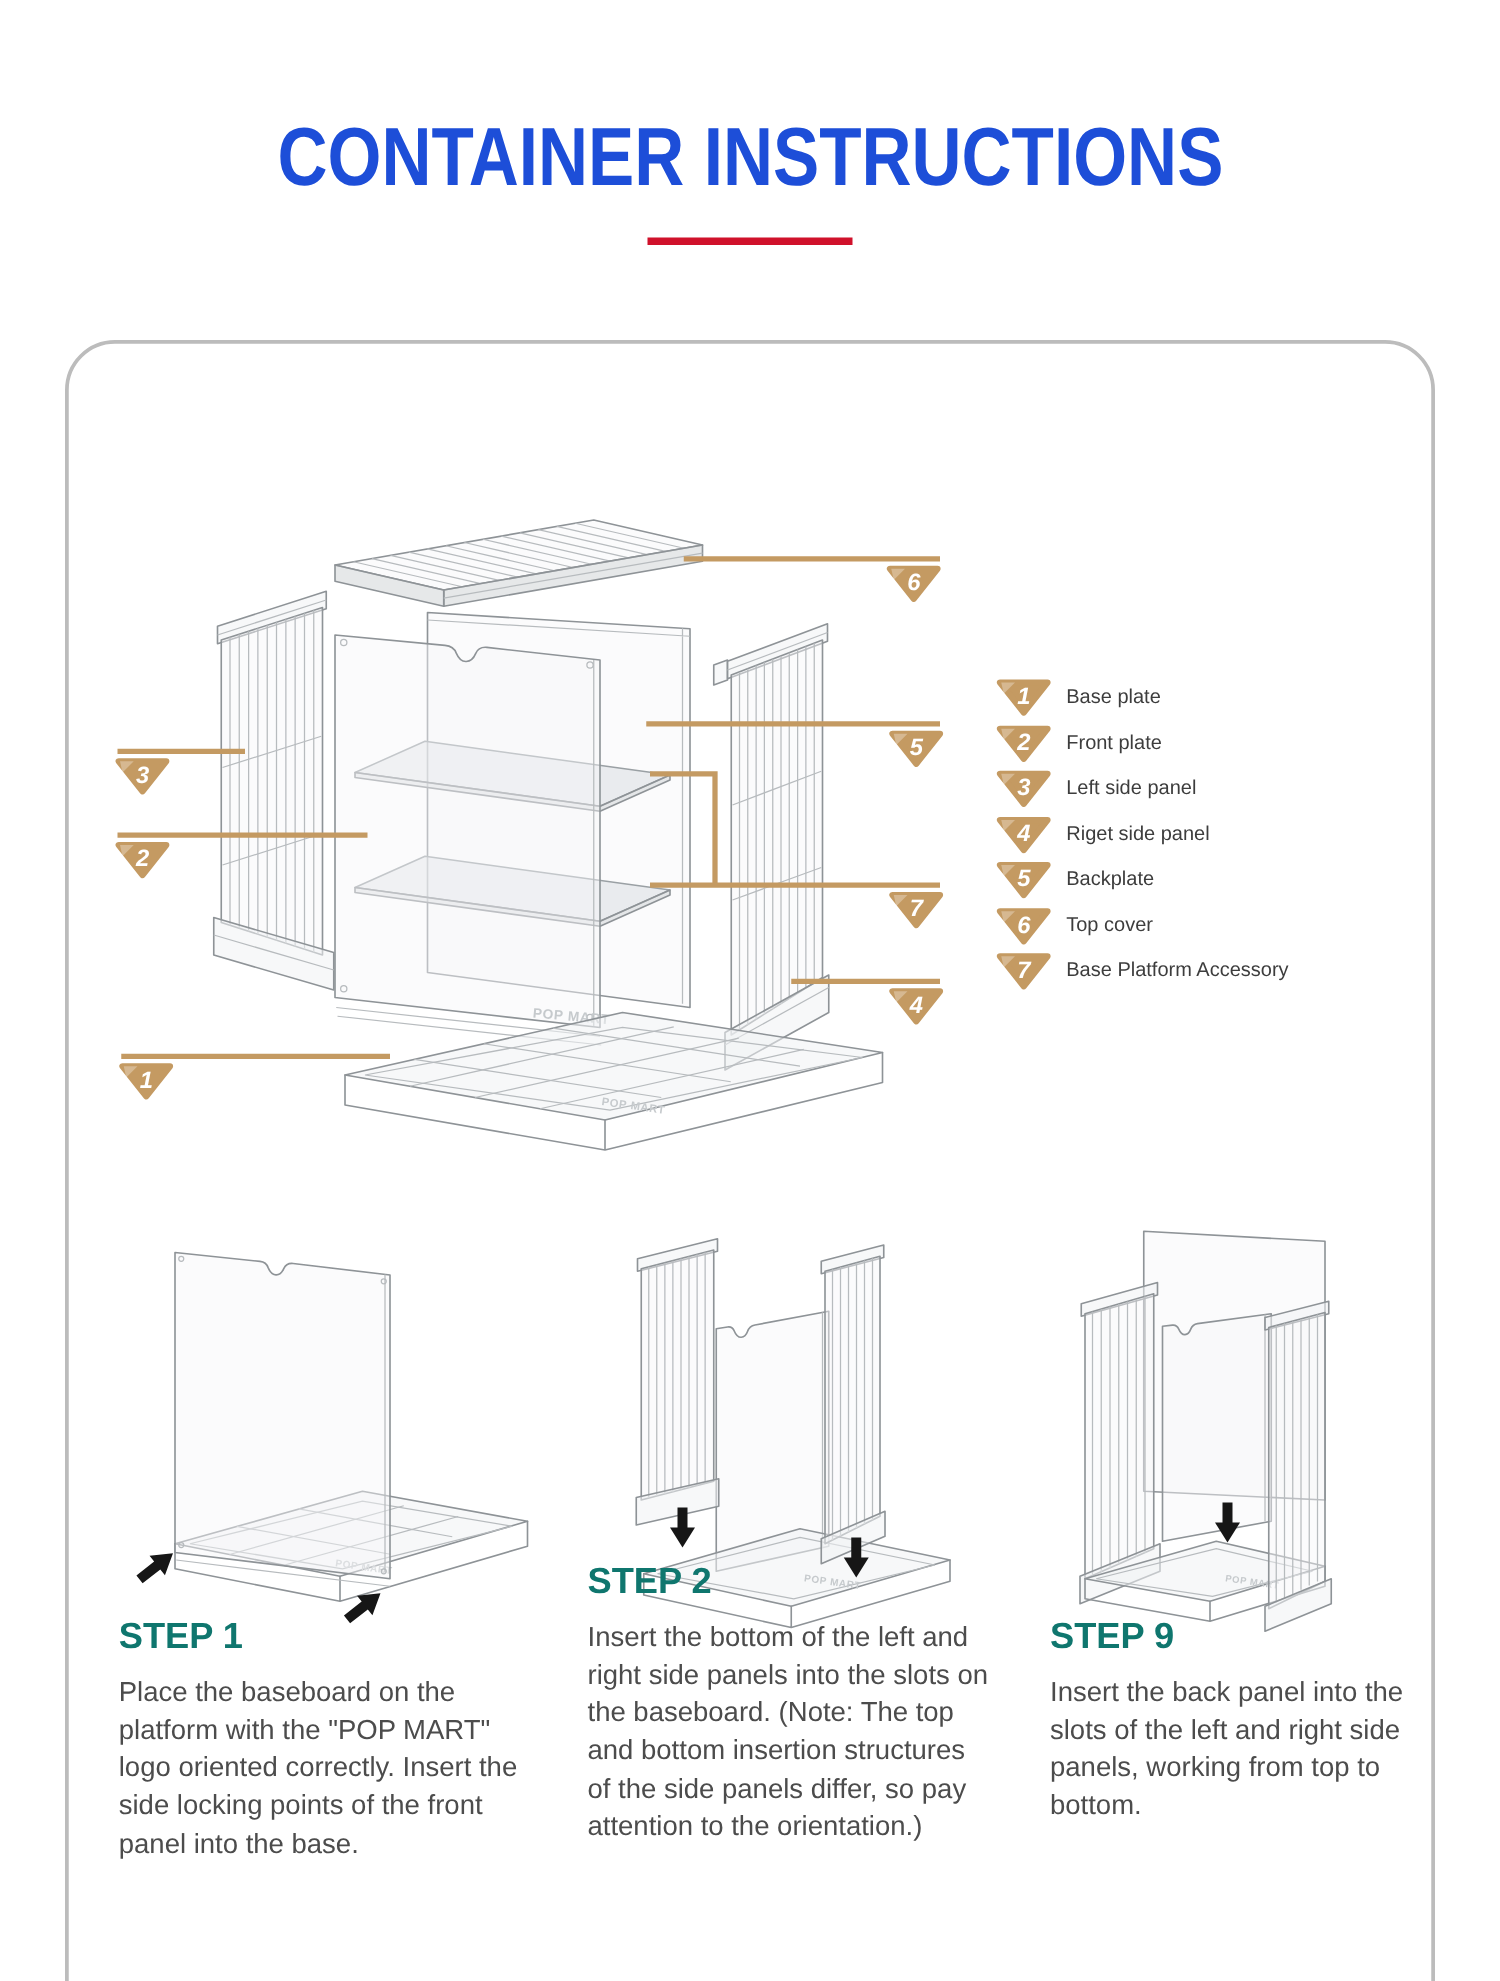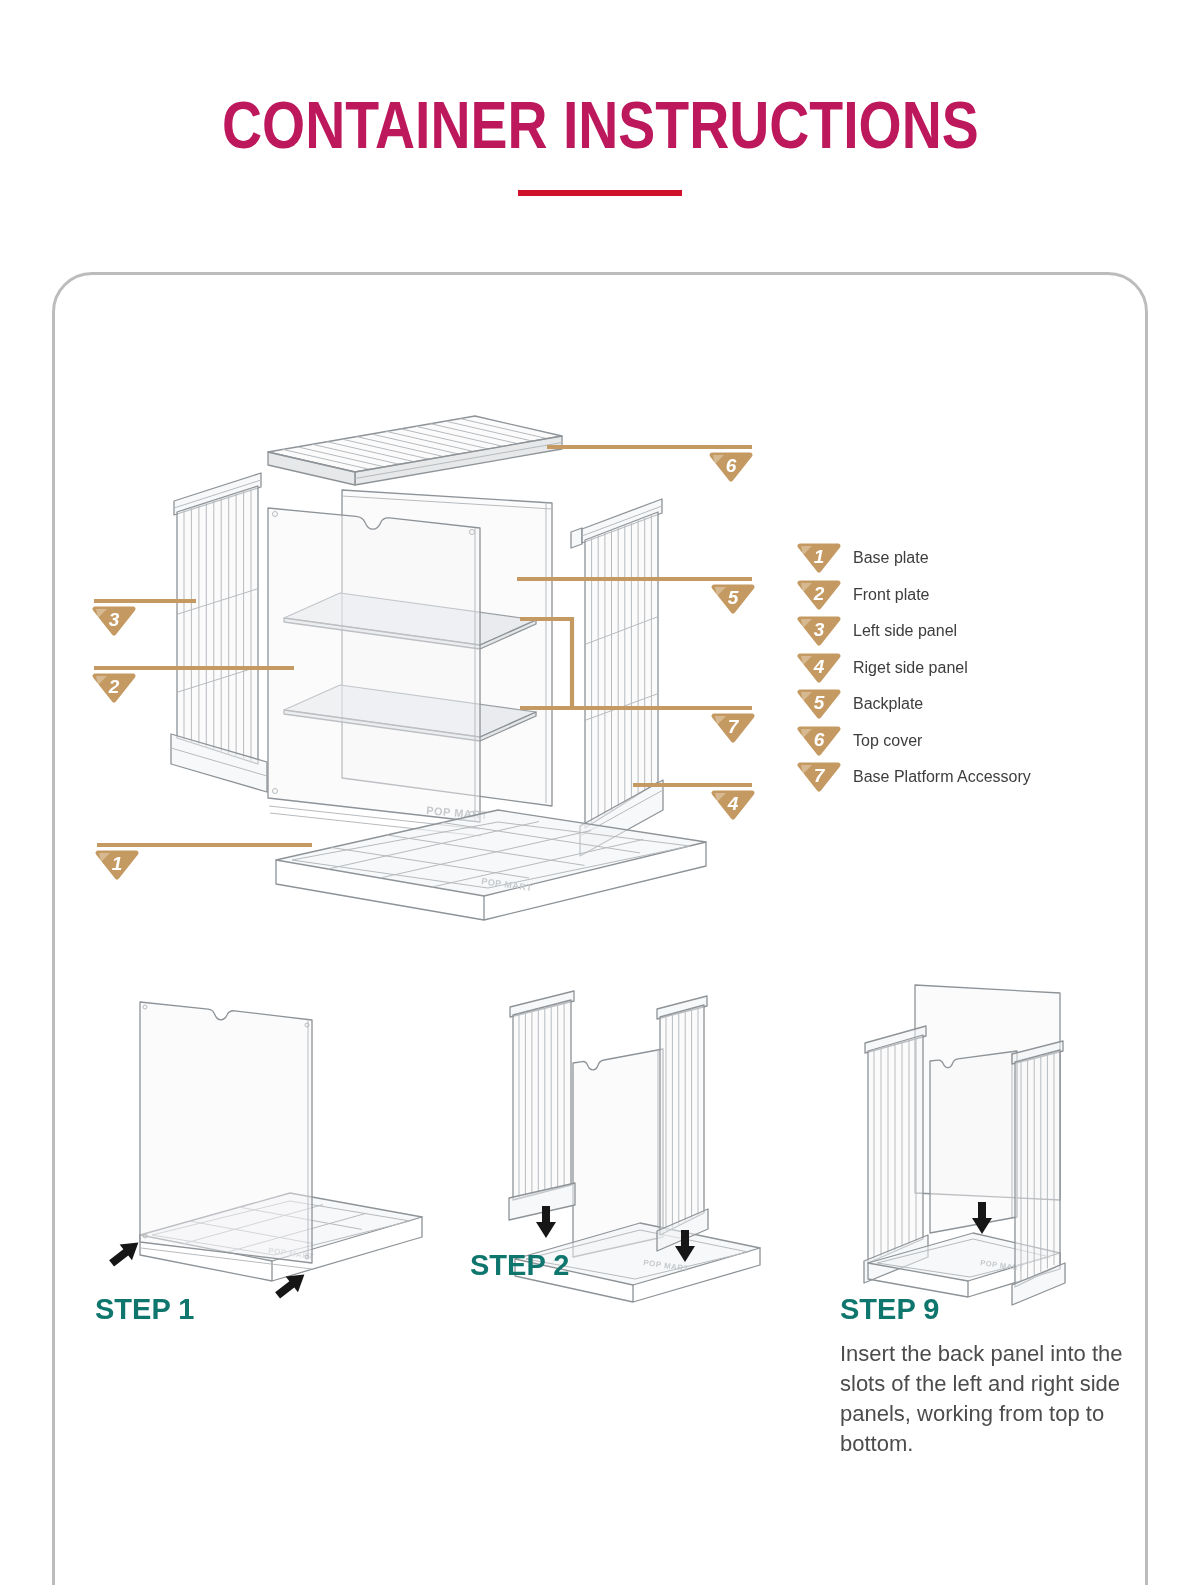--- a/index.html
+++ b/index.html
@@ -2,21 +2,21 @@
 <html><head>
 <meta charset="utf-8">
 <style>
   html,body { margin:0; padding:0; background:#ffffff; }
   .page {
     position:relative; width:1200px; height:1585px; margin:0 auto;
     background:#ffffff; overflow:hidden;
     font-family:"Liberation Sans", sans-serif;
   }
   .title-wrap { position:absolute; top:92px; left:0; width:100%; text-align:center; }
-  .title-wrap h1 { margin:0; font-size:66px; line-height:1.0; color:#be185d; font-weight:700; letter-spacing:0px; }
+  .title-wrap h1 { margin:0; font-size:66px; line-height:1.0; color:#1d4ed8; font-weight:700; letter-spacing:0px; }
   .title-wrap h1 span { display:inline-block; transform:scaleX(.84); transform-origin:center; white-space:nowrap; }
   .red-rule { position:absolute; top:190px; left:50%; transform:translateX(-50%);
     width:164px; height:6px; background:#D0112B; }
   .rounded-box {
     position:absolute; left:52px; top:272px; width:1090px; height:1400px;
     border:3px solid #bcbcbc; border-radius:40px; background:transparent;
   }
   .diagram-svg { position:absolute; left:0; top:0; width:1200px; height:1585px; }
 
   
@@ -286,22 +286,24 @@
       <svg width="44" height="30" viewBox="0 0 44 30">
         <use href="#tri-marker"></use>
           <text class="mnum" x="22" y="20">7</text>
         </svg>
       <span class="legend-label">Base Platform Accessory</span>
     </div>
   </div>
 
   <div class="step-text" id="step-text-1">
     <p class="step-title">STEP 1</p>
+    <p class="step-body">Place the baseboard on the platform with the "POP MART" logo oriented correctly. Insert the side locking points of the front panel into the base.</p>
   </div>
   <div class="step-text" id="step-text-2">
     <p class="step-title">STEP 2</p>
+    <p class="step-body">Insert the bottom of the left and right side panels into the slots on the baseboard. (Note: The top and bottom insertion structures of the side panels differ, so pay attention to the orientation.)</p>
   </div>
   <div class="step-text" id="step-text-3">
     <p class="step-title">STEP 9</p>
     <p class="step-body">Insert the back panel into the slots of the left and right side panels, working from top to bottom.</p>
   </div>
 
 </div>
 
 </body></html>

